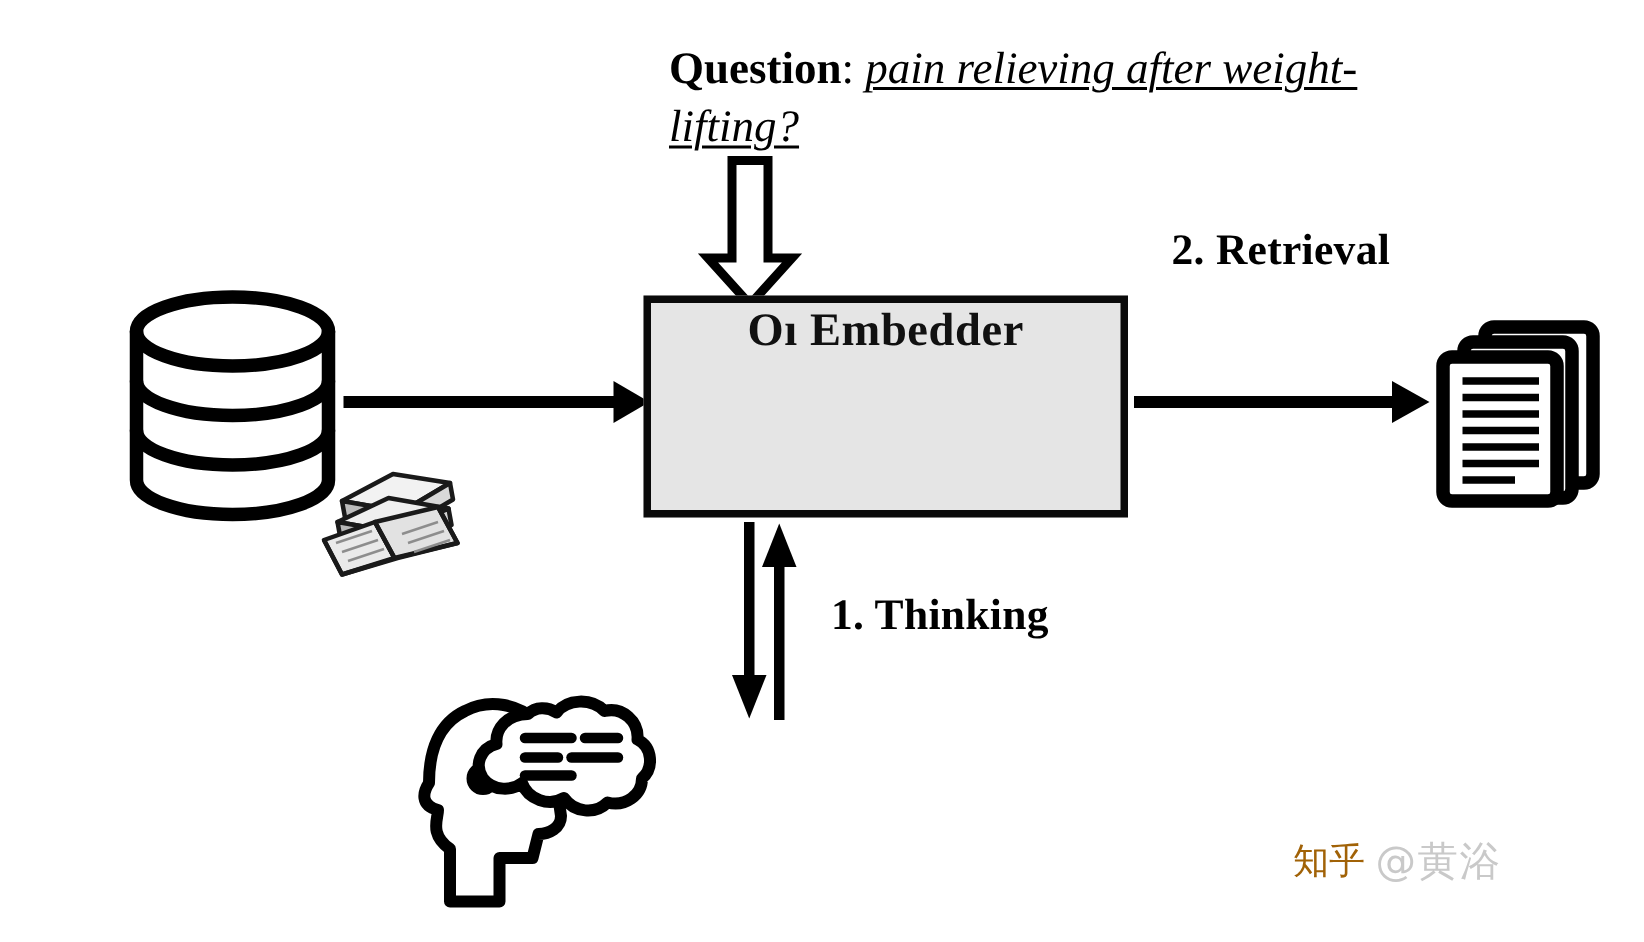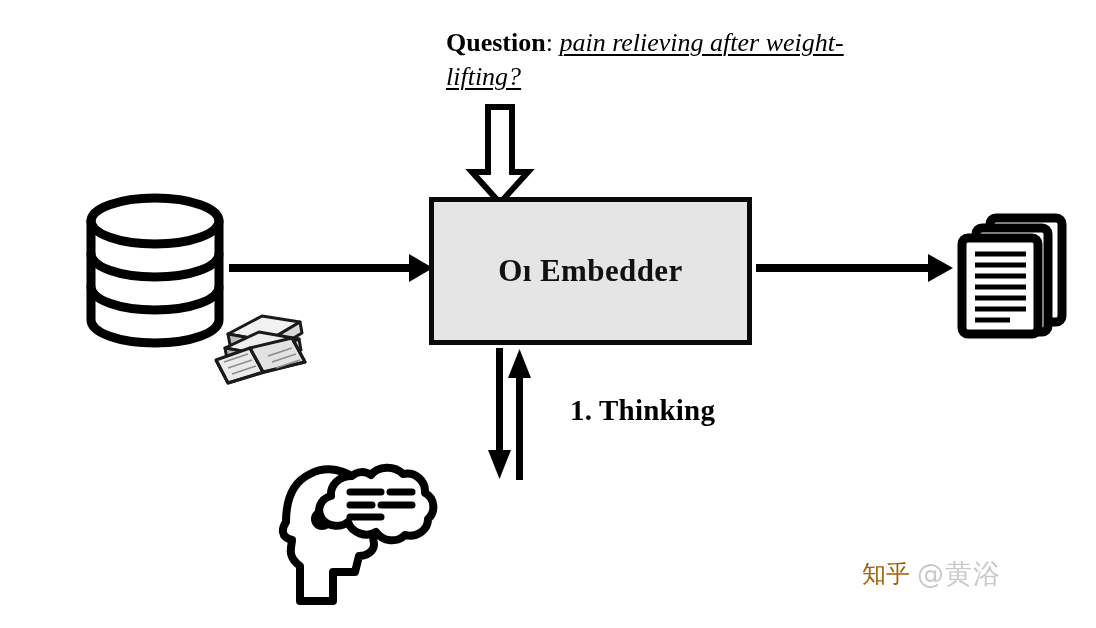--- a/index.html
+++ b/index.html
@@ -32,21 +32,21 @@
     font-style: italic;
     text-decoration: underline;
     text-decoration-thickness: 2px;
     text-underline-offset: 3px;
   }
 
   #question-text {
     left: 446px;
     top: 26px;
     width: 470px;
-    font-size: 26px;
+    font-size: 30px;
   }
   #though-text {
     left: 446px;
     top: 481px;
     width: 530px;
     font-size: 29px;
   }
 
   #label-retrieval {
     position: absolute;
@@ -58,35 +58,33 @@
     letter-spacing: .2px;
   }
   #label-thinking {
     position: absolute;
     left: 554px;
     top: 394px;
     font-size: 29px;
     font-weight: bold;
     color: #000;
     letter-spacing: .2px;
-    margin-left: 16px;
   }
 
   
   #embedder-box {
     position: absolute;
     left: 429px;
     top: 197px;
     width: 323px;
     height: 148px;
     background: #e5e5e5;
     border: 5px solid #0a0a0a;
     box-sizing: border-box;
     display: flex;
-    align-items: center;
     justify-content: center;
   }
   #embedder-label {
     font-size: 31px;
     font-weight: bold;
     color: #111;
     letter-spacing: .4px;
   }
 
   
@@ -248,18 +246,19 @@
   <div id="embedder-box">
     <span id="embedder-label">Oı Embedder</span>
   </div>
 
   <div id="question-text" class="textblock">
     <span class="lbl-bold">Question</span><span>:</span>
     <span class="lbl-ital">pain relieving after weight-lifting?</span>
   </div>
 
 
+  <div id="label-retrieval">2. Retrieval</div>
   <div id="label-thinking">1. Thinking</div>
 
   <div id="watermark-mark">知乎</div>
   <div id="watermark">@黄浴</div>
 
 </div>
 
 </body></html>

